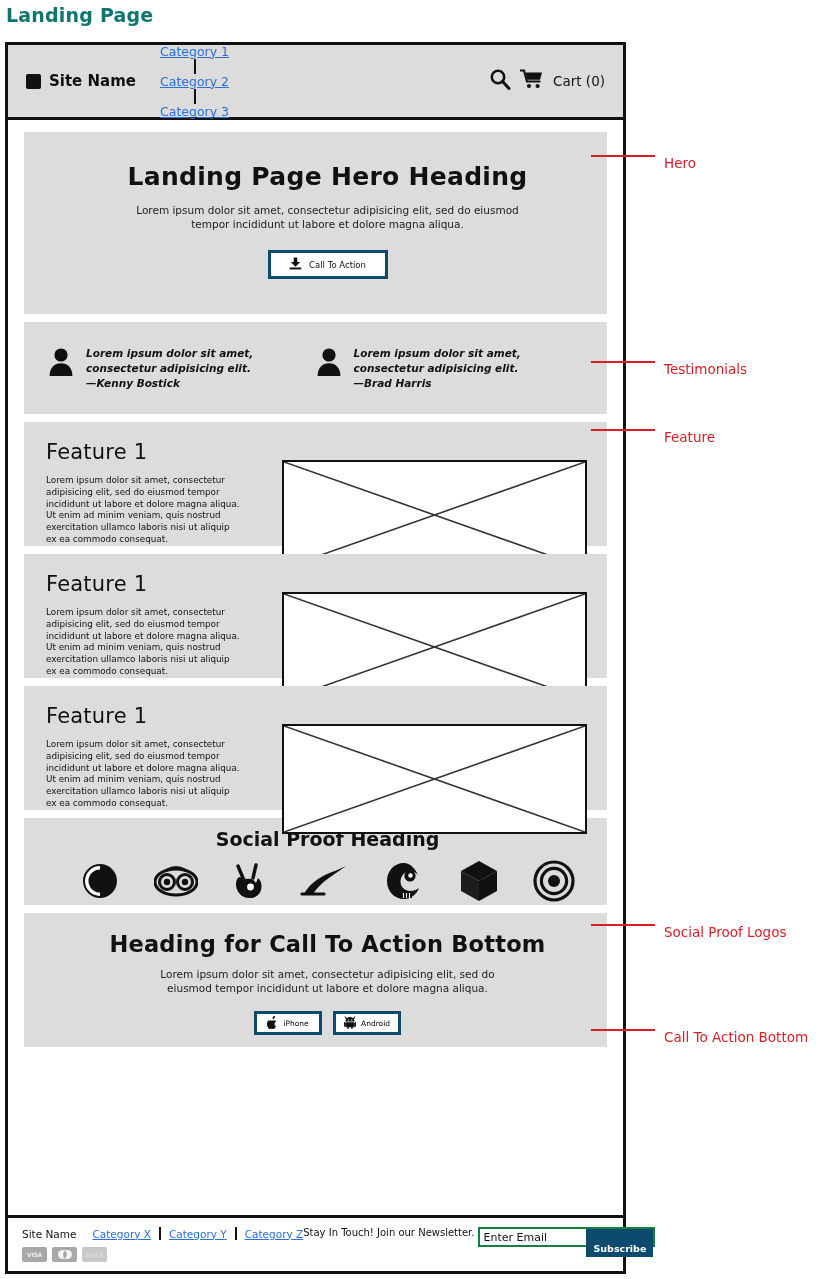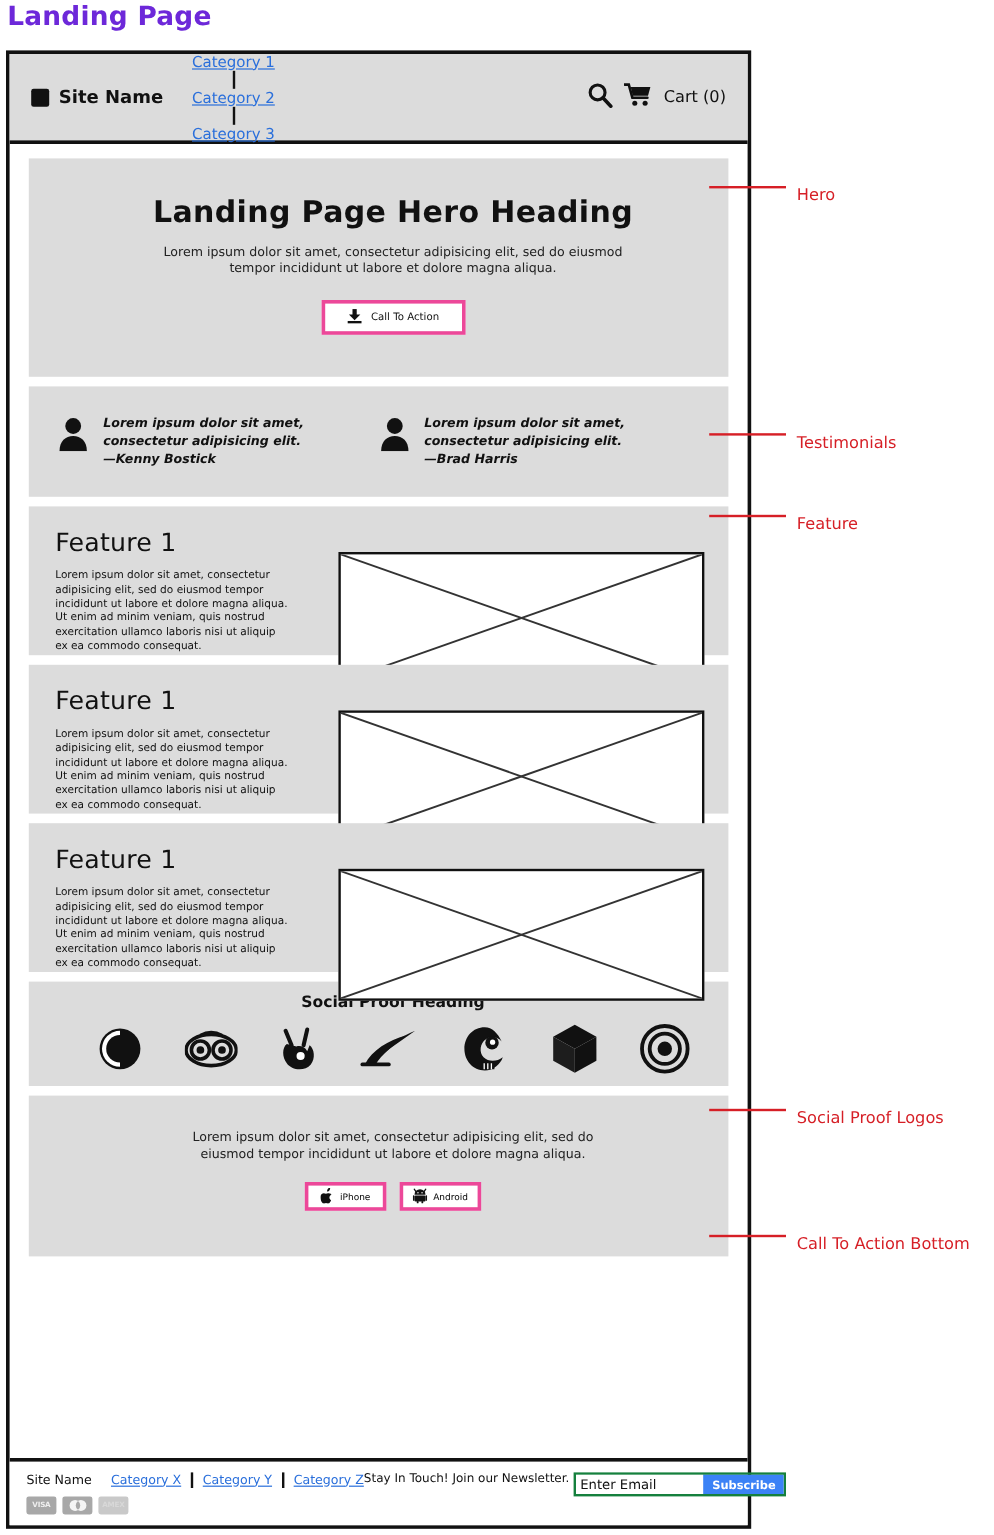--- a/index.html
+++ b/index.html
@@ -13,23 +13,23 @@
     position: relative;
     font-family: "DejaVu Sans", sans-serif;
     overflow: hidden;
   }
 
   
   #page-title {
     position: absolute;
     left: 6px;
     top: 0px;
-    font-size: 22px;
-    font-weight: bold;
-    color: #6d28d9;
+    font-size: 19px;
+    font-weight: bold;
+    color: #0f766e;
     letter-spacing: 0.2px;
     line-height: 30px;
   }
 
   
   #frame {
     position: absolute;
     left: 5px;
     top: 42px;
     width: 621px;
@@ -123,21 +123,21 @@
     line-height: 14px;
     margin-top: 12px;
     padding: 0 80px;
   }
   .wf-button {
     display: inline-flex;
     align-items: center;
     justify-content: center;
     gap: 7px;
     background: #ffffff;
-    border: 3px solid #ec4899;
+    border: 3px solid #0c4a6e;
     box-sizing: border-box;
     cursor: pointer;
   }
   #hero-cta {
     margin-top: 19px;
     width: 120px;
     height: 29px;
     font-size: 8.5px;
     color: #111111;
   }
@@ -196,21 +196,21 @@
   .feature-image svg { display: block; width: 100%; height: 100%; }
 
   
   #social-proof {
     height: 87px;
     padding-top: 10px;
     box-sizing: border-box;
     text-align: center;
   }
   #social-proof-heading {
-    font-size: 13px;
+    font-size: 19px;
     font-weight: bold;
     color: #111111;
   }
   #social-logos {
     display: flex;
     justify-content: space-between;
     align-items: center;
     padding: 9px 32px 0 32px;
   }
 
@@ -318,27 +318,27 @@
     border: none;
     outline: none;
     width: 100px;
     font-size: 11px;
     font-family: "DejaVu Sans", sans-serif;
     color: #111111;
     padding: 0 3px;
     background: #ffffff;
   }
   #newsletter-submit {
-    background: #3b82f6;
+    background: #0c4a6e;
     color: #ffffff;
     border: none;
     font-size: 9.5px;
     font-weight: bold;
     font-family: "DejaVu Sans", sans-serif;
-    padding: 4px 7px;
+    padding: 14px 7px;
     cursor: pointer;
     white-space: nowrap;
   }
 
   
   .annotation {
     position: absolute;
     display: flex;
     align-items: flex-start;
     pointer-events: none;
@@ -531,20 +531,21 @@
             <circle cx="21" cy="21" r="19" fill="none" stroke="#111" stroke-width="3.2"></circle>
             <circle cx="21" cy="21" r="12.6" fill="none" stroke="#111" stroke-width="3.2"></circle>
             <circle cx="21" cy="21" r="6" fill="#111"></circle>
           </svg>
         </span>
 
       </div>
     </div>
 
     <div class="section" id="cta-bottom">
+      <div id="cta-bottom-heading">Heading for Call To Action Bottom</div>
       <div id="cta-bottom-sub">Lorem ipsum dolor sit amet, consectetur adipisicing elit, sed do eiusmod tempor incididunt ut labore et dolore magna aliqua.</div>
       <div id="cta-store-buttons">
         <div class="wf-button store-button">
           <span>
             <svg width="11" height="13" viewBox="0 0 11 13">
               <path d="M6.6 0.2 C6 0.9 5.4 2 5.6 3 C6.6 3.1 7.4 2.3 7.8 1.5 C8.2 0.8 8.1 0.3 8.1 0 C7.6 0 7 0 6.6 0.2 Z" fill="#111"></path>
               <path d="M9.4 5.4 C8.4 4.3 7 4.3 6.4 4.3 C5.7 4.3 5.1 4.7 4.6 4.7 C4.1 4.7 3.4 4.3 2.8 4.3 C1.8 4.4 0.8 5 0.3 6 C-0.4 7.7 0.2 10.3 1.1 11.7 C1.6 12.4 2.2 13.2 2.9 13.1 C3.6 13.1 3.9 12.7 4.7 12.7 C5.5 12.7 5.7 13.1 6.5 13.1 C7.2 13.1 7.7 12.4 8.2 11.7 C8.7 10.9 8.9 10.2 8.9 10.1 C8.9 10.1 7.5 9.6 7.5 8 C7.5 6.6 8.6 5.9 8.7 5.9 C8.3 5.6 9.4 5.4 9.4 5.4 Z" fill="#111"></path>
             </svg>
           </span>
           <span>iPhone</span>

